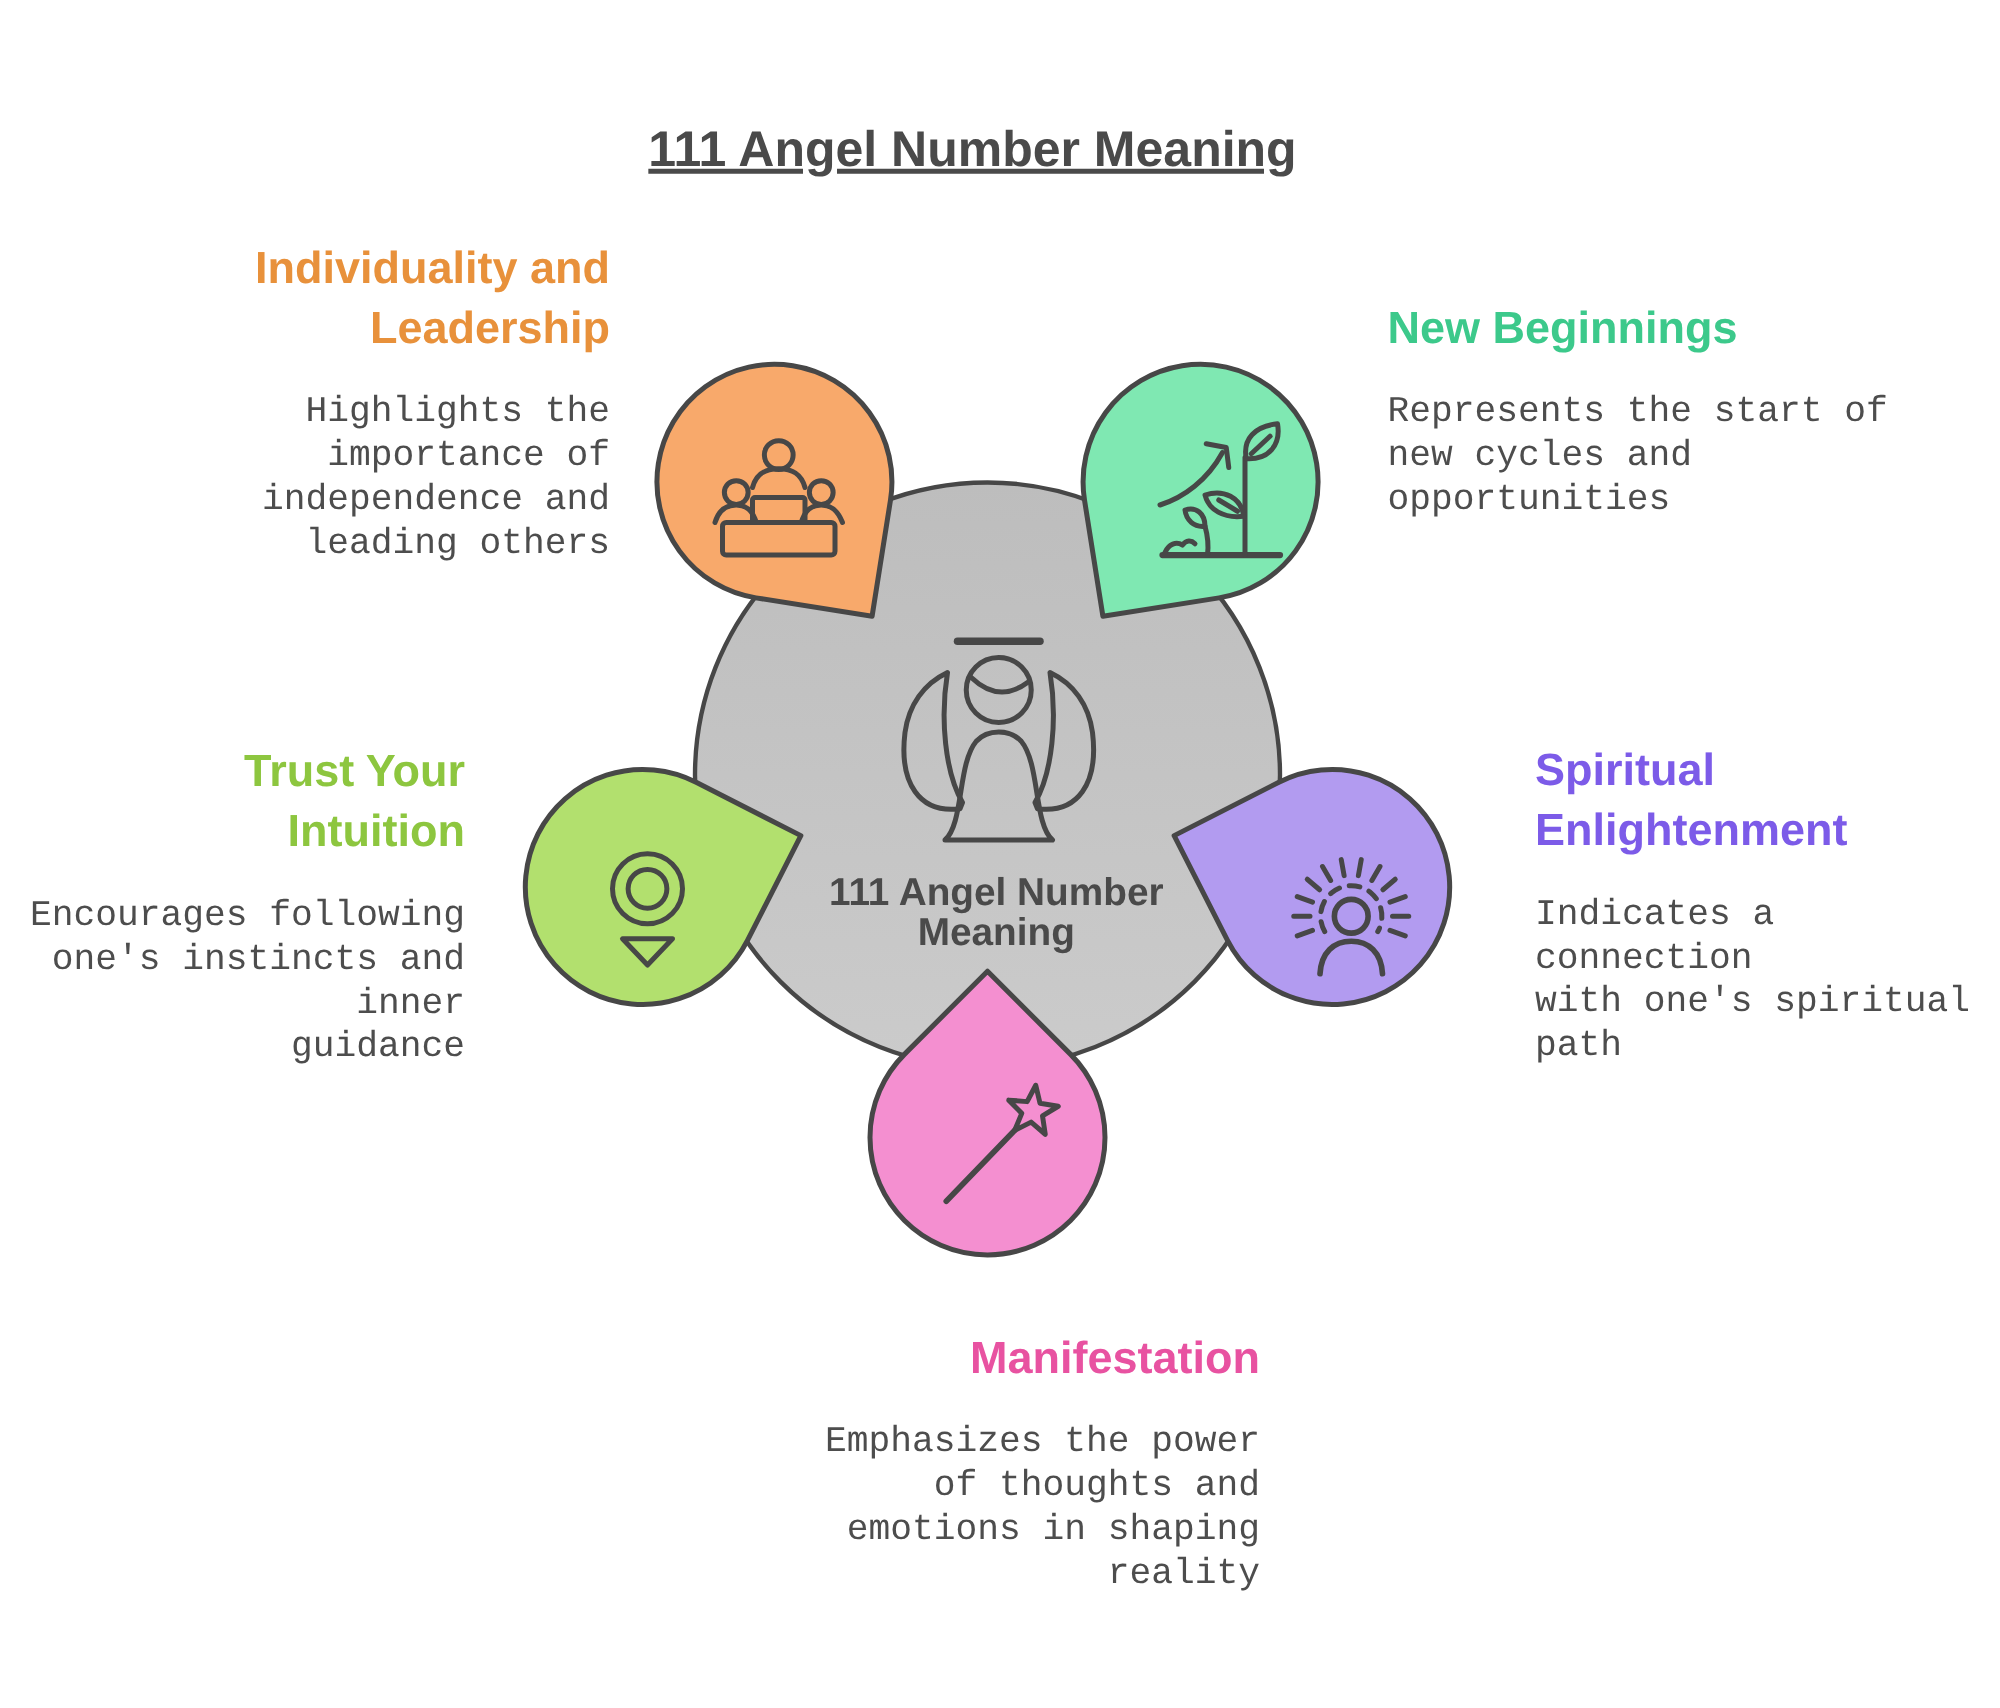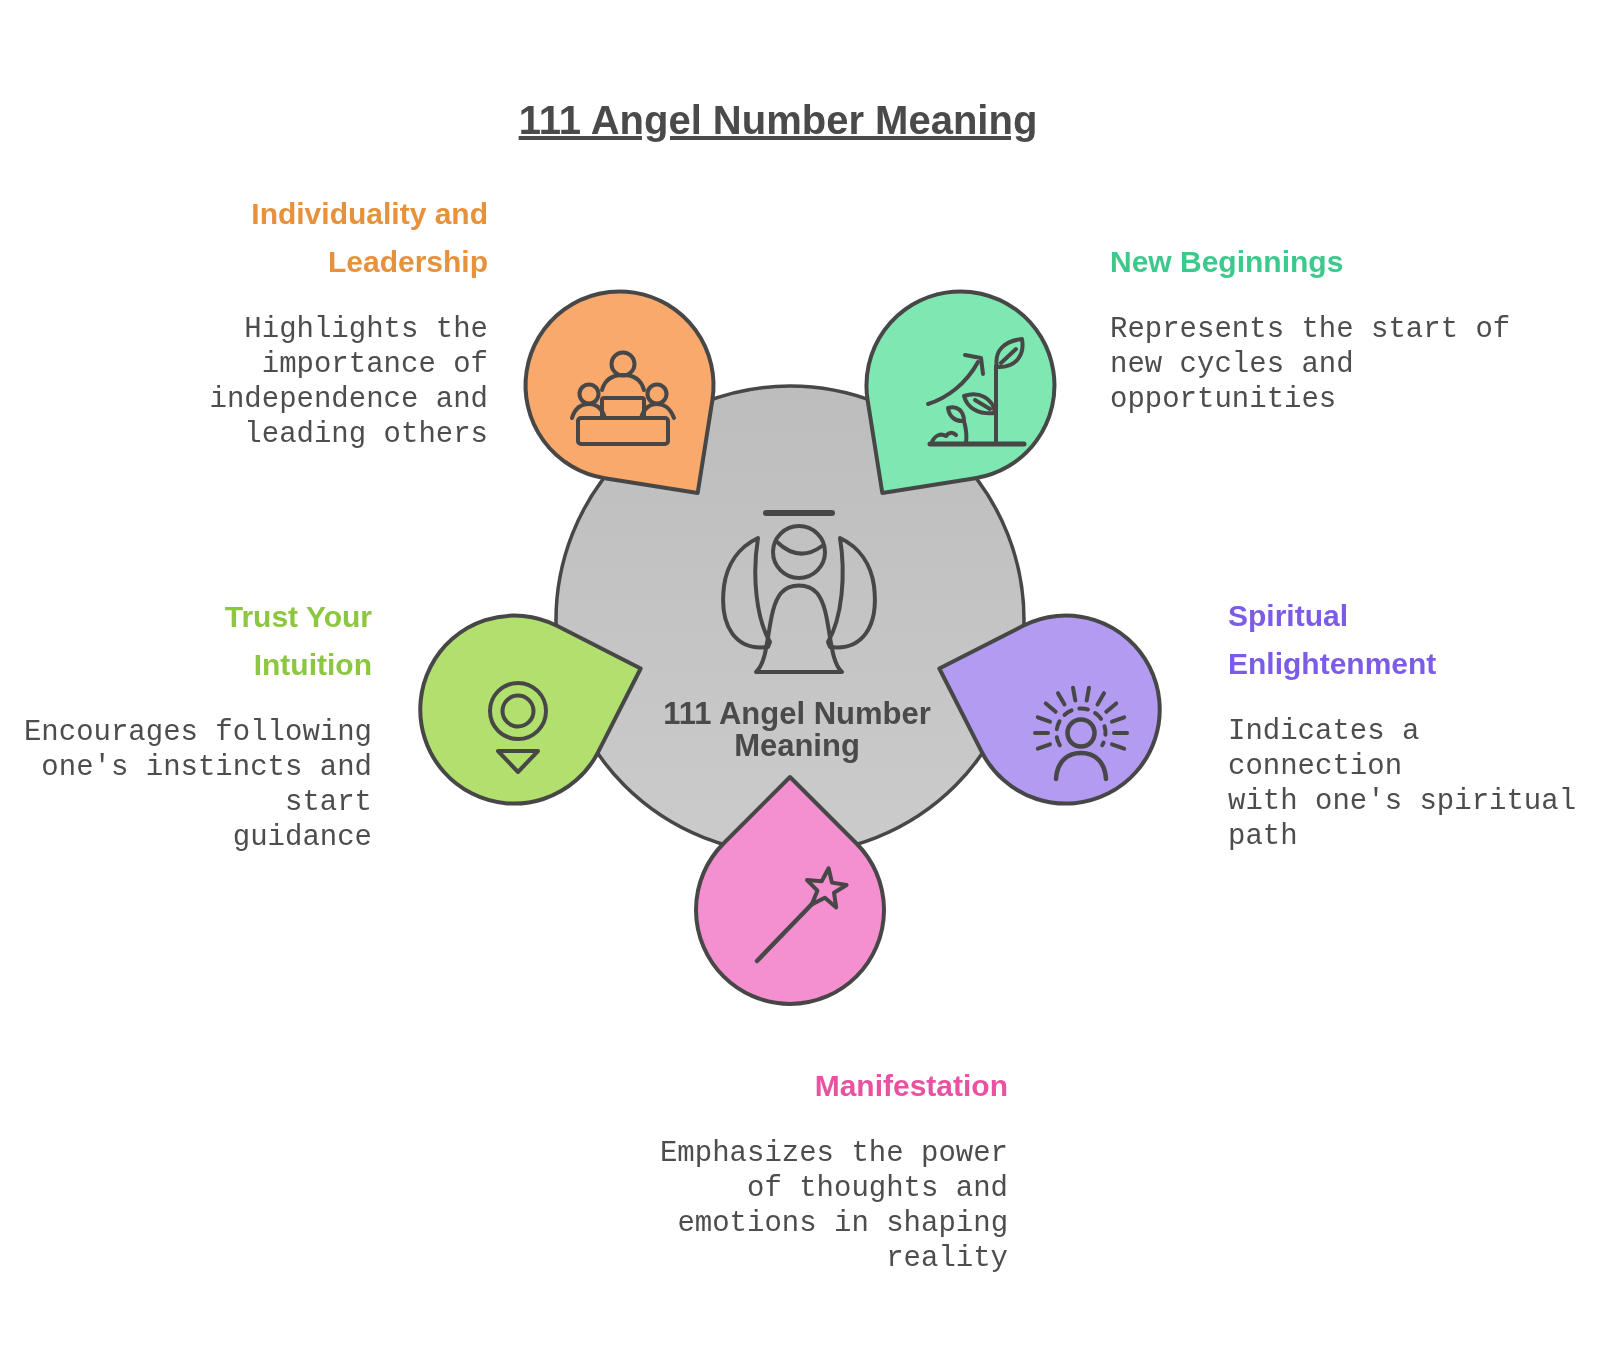--- a/index.html
+++ b/index.html
@@ -3,21 +3,21 @@
 <meta charset="utf-8">
 <style>
   html,body{margin:0;padding:0;background:#ffffff;}
   body{width:1600px;height:1366px;position:relative;overflow:hidden;
        font-family:"Liberation Sans","DejaVu Sans",sans-serif;}
   .canvas{position:absolute;inset:0;}
   .title{position:absolute;top:98px;left:778px;transform:translateX(-50%);
          margin:0;font-size:40px;font-weight:700;color:#4A4A4A;white-space:nowrap;text-decoration:underline;}
   .diagram{position:absolute;left:0;top:0;}
   .section{position:absolute;}
-  .heading{font-weight:700;font-size:30px;line-height:48px;white-space:pre-line;}
+  .heading{font-weight:700;font-size:36px;line-height:48px;white-space:pre-line;}
   .desc{font-size:29px;line-height:35px;color:#4D4D4D;white-space:pre-line;margin-top:26px;font-family:Liberation Mono, monospace;}
   .align-right{text-align:right;}
   .align-left{text-align:left;}
   .align-center{text-align:right;margin-left:32px;}
   .c-orange{color:#E8913B}
   .c-green{color:#3CC98B}
   .c-purple{color:#7C5BE8}
   .c-pink{color:#E852A1}
   .c-lime{color:#8DC63F}
   .ico{fill:none;stroke:#474747;stroke-width:4;stroke-linecap:round;stroke-linejoin:round;}
@@ -135,17 +135,17 @@
     <div class="desc">Emphasizes the power
 of thoughts and
 emotions in shaping
 reality</div>
   </div>
 
   <div class="section align-right" style="right:1228px;top:593px;">
     <div class="heading c-lime">Trust Your
 Intuition</div>
     <div class="desc">Encourages following
-one's instincts and start
+one's instincts and inner
 guidance</div>
   </div>
 
 </div>
 
 </body></html>

